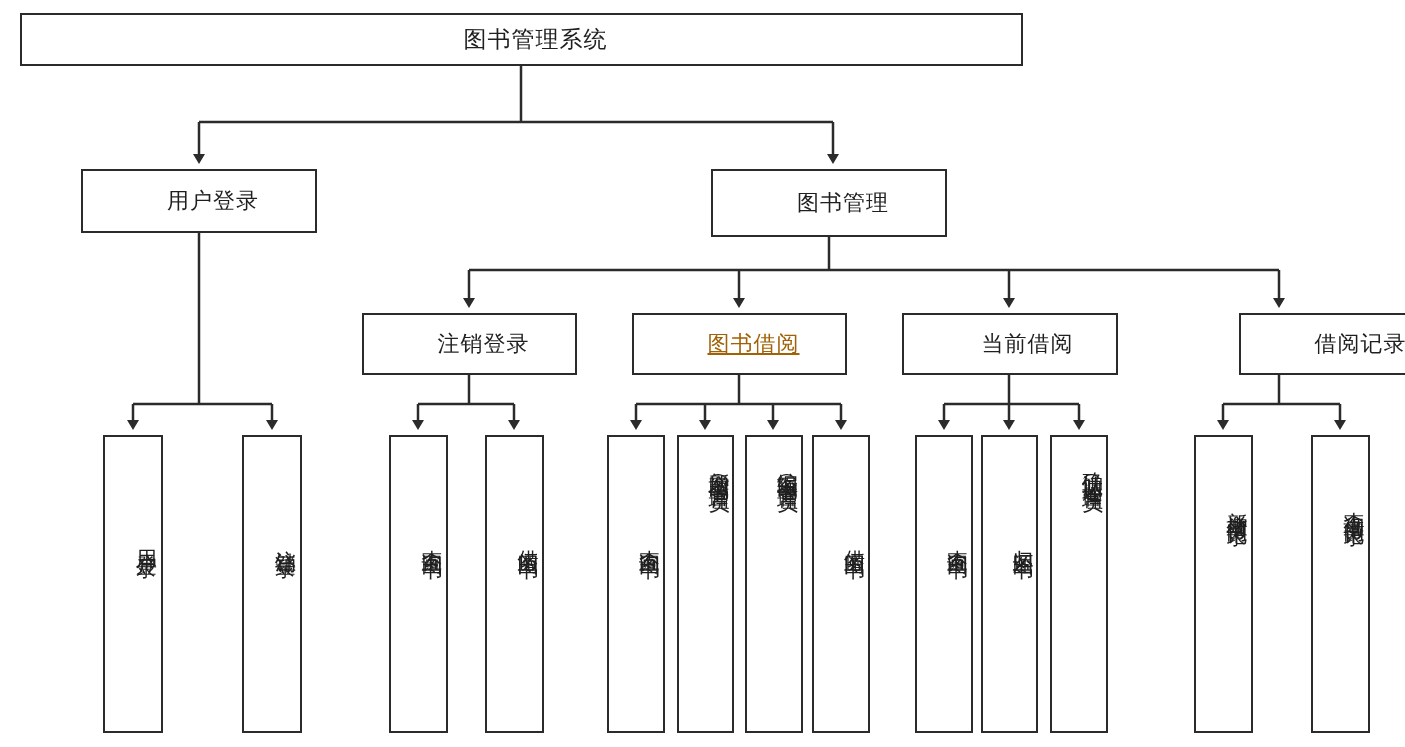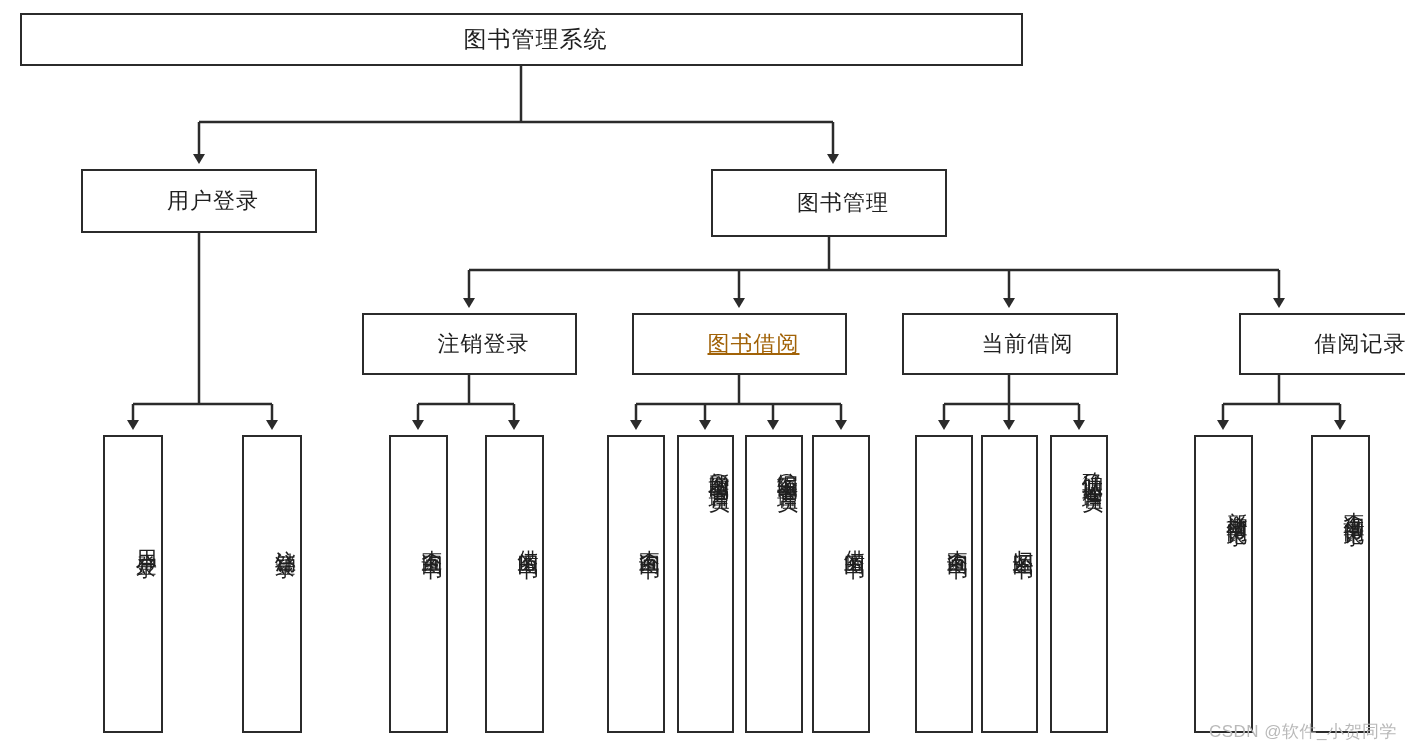--- a/index.html
+++ b/index.html
@@ -192,14 +192,13 @@
   <div class="node leaf tall" style="left: 1050px; top: 435px; width: 58px; height: 298px; border-color: rgb(43, 43, 43); background: rgb(255, 255, 255);">
     <span class="label" style="color: rgb(31, 31, 31);">确认归还（管理员）</span>
   </div>
   <div class="node leaf mid2" style="left: 1194px; top: 435px; width: 59px; height: 298px; border-color: rgb(43, 43, 43); background: rgb(255, 255, 255);">
     <span class="label" style="color: rgb(31, 31, 31);">新增借阅记录</span>
   </div>
   <div class="node leaf mid2" style="left: 1311px; top: 435px; width: 59px; height: 298px; border-color: rgb(43, 43, 43); background: rgb(255, 255, 255);">
     <span class="label" style="color: rgb(31, 31, 31);">查询借阅记录</span>
   </div>
 
-  <div id="watermark" style="color: rgb(185, 185, 185);">CSDN @软件_小贺同学</div>
 </div>
 
 </body></html>

